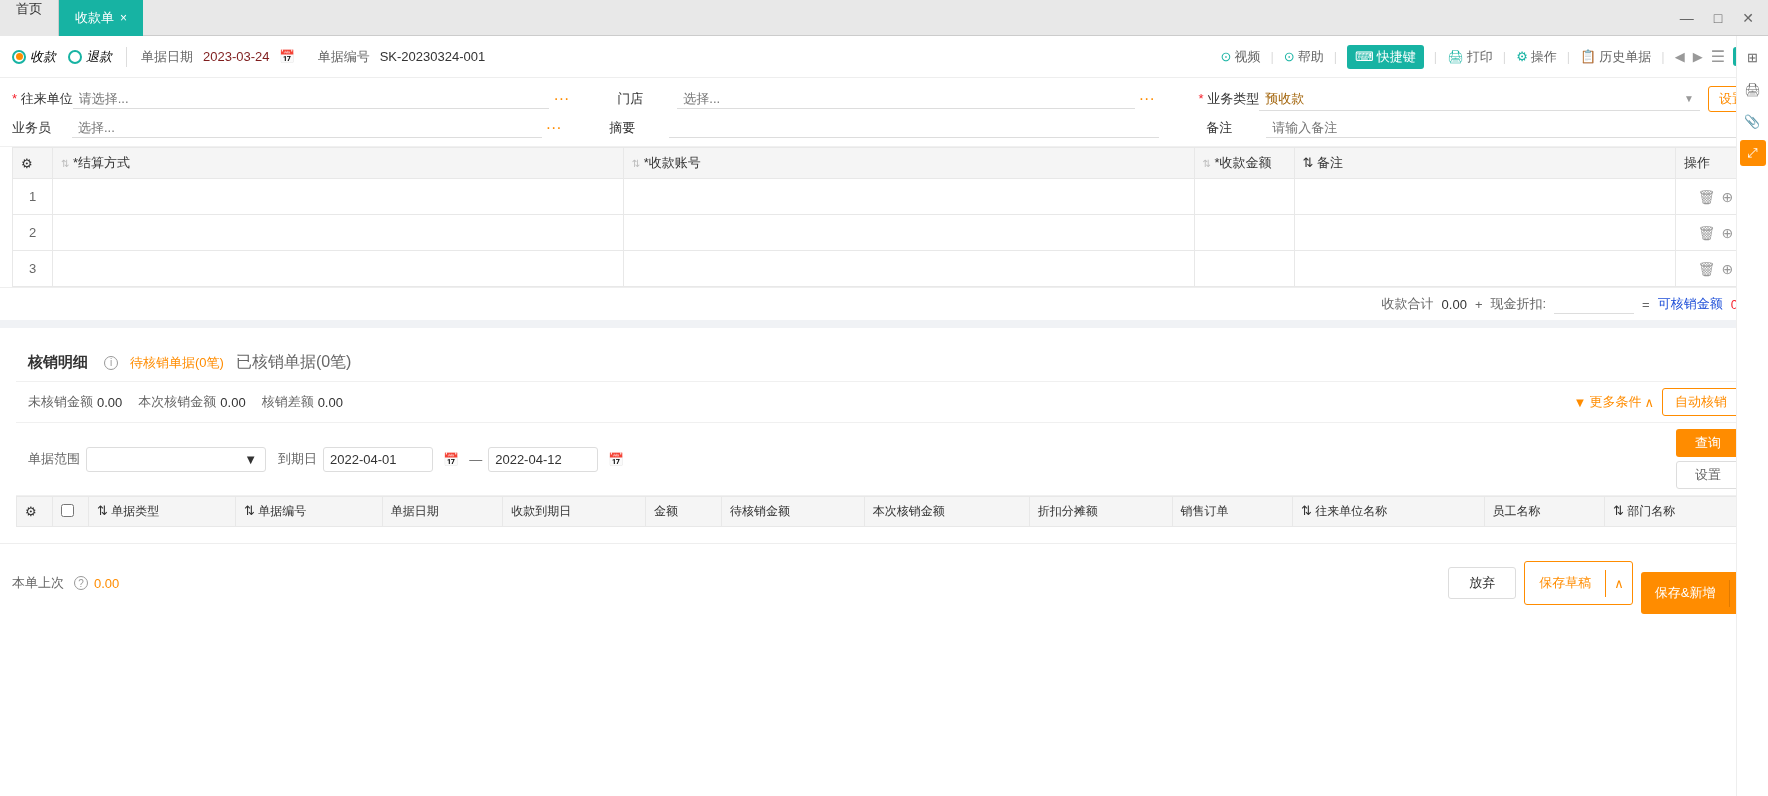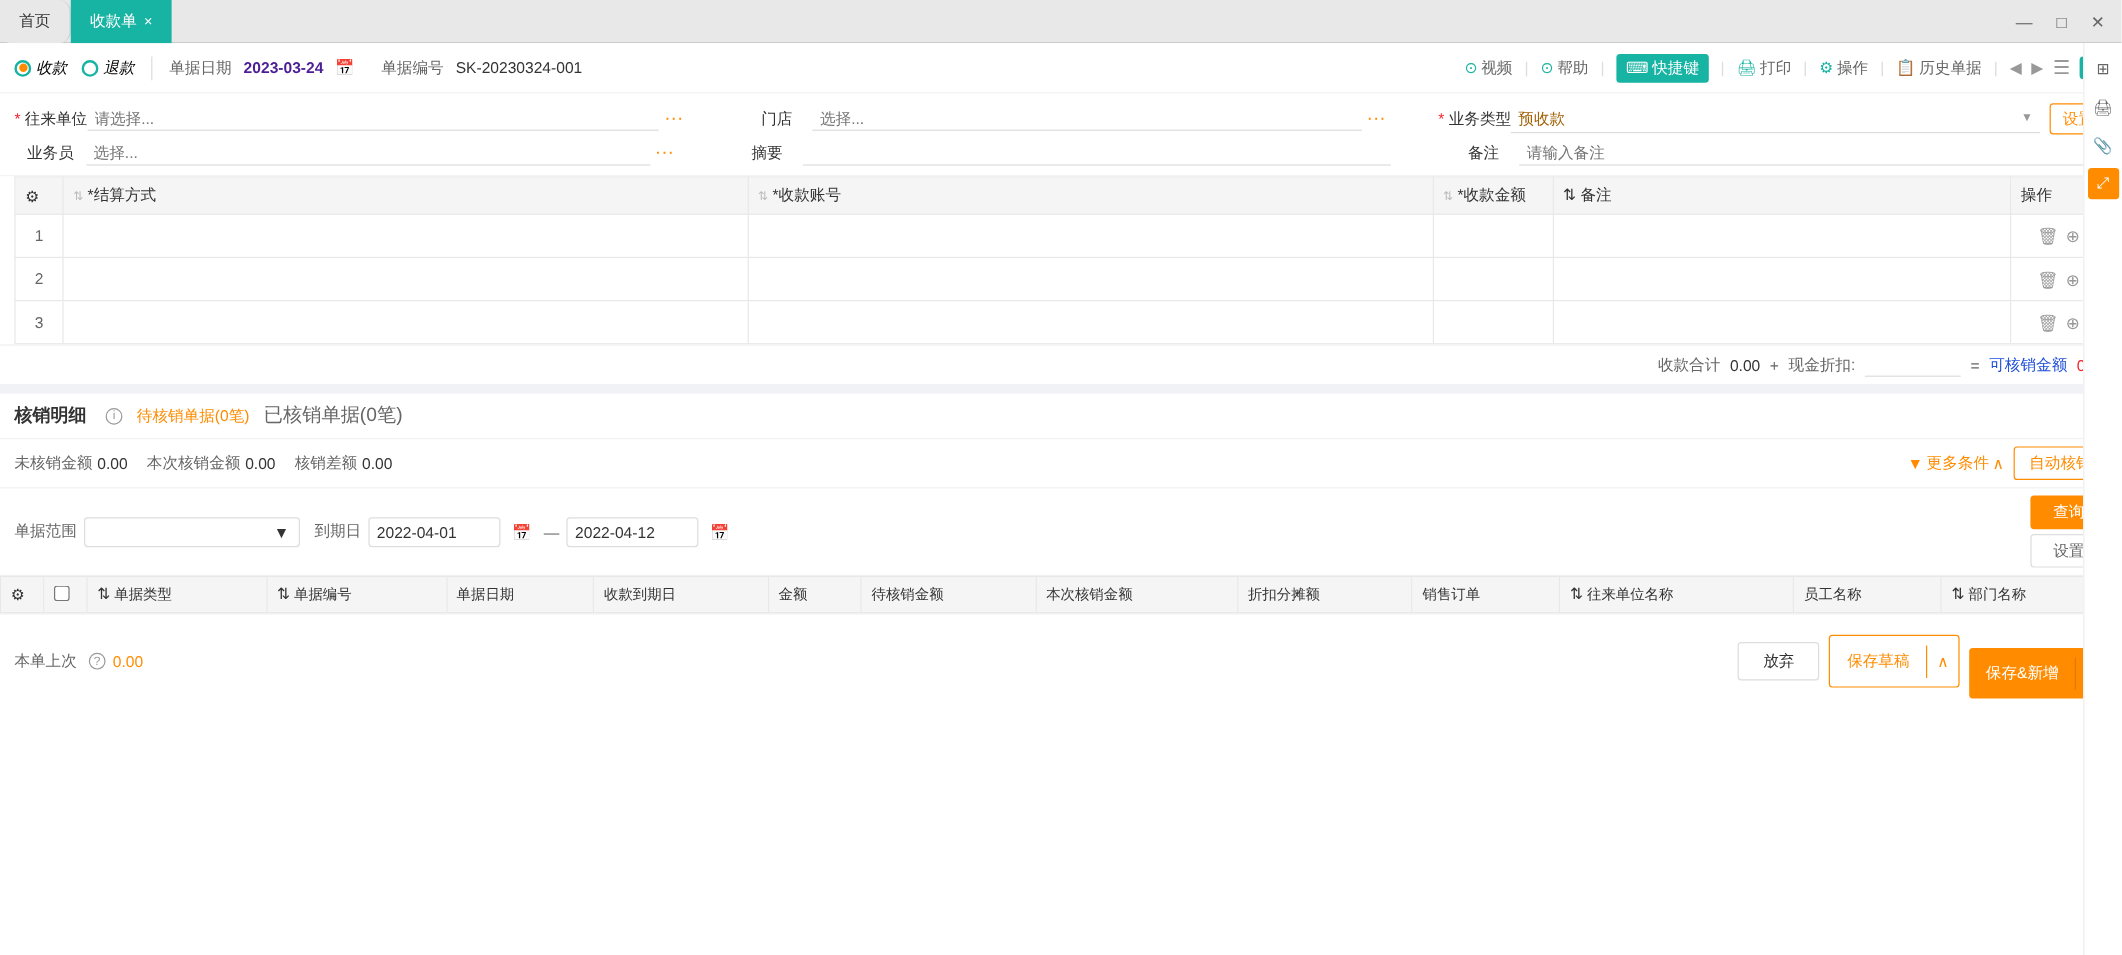--- a/index.html
+++ b/index.html
@@ -4,22 +4,22 @@
   <style>
     * { box-sizing: border-box; margin: 0; padding: 0; font-family: 'Microsoft YaHei', SimHei, sans-serif; font-size: 13px; }
     body { background: #f0f2f5; width: 1768px; height: 796px; overflow: hidden; }
 
     
     .tab-bar {
       display: flex; align-items: center; background: #e8e8e8; height: 36px;
       border-bottom: 1px solid #ccc;
     }
     .tab-home {
-      padding: 0 16px; height: 36px; display: flex; align-items: center;
-      background: #e8e8e8; color: #333; cursor: pointer; border-right: 1px solid #ccc; border-radius: 10px;
+      padding: 0 16px; height: 36px; display: flex; align-items: flex-start;
+      background: #e8e8e8; color: #333; cursor: pointer; border-right: 1px solid #ccc;
     }
     .tab-active {
       padding: 0 16px; height: 36px; display: flex; align-items: center;
       background: #17b3a3; color: #fff; cursor: pointer; gap: 6px;
     }
     .tab-close { font-size: 12px; cursor: pointer; color: #fff; }
     .tab-bar-right { margin-left: auto; display: flex; align-items: center; gap: 8px; padding-right: 8px; }
     .win-btn { color: #666; cursor: pointer; font-size: 14px; padding: 2px 6px; }
 
     
@@ -32,37 +32,37 @@
     .toolbar {
       display: flex; align-items: center; padding: 6px 12px; background: #fff;
       border-bottom: 1px solid #eee; gap: 10px; min-height: 42px;
     }
     .radio-group { display: flex; align-items: center; gap: 12px; }
     .radio-item { display: flex; align-items: center; gap: 4px; cursor: pointer; font-style: italic; }
     .radio-dot { width: 14px; height: 14px; border-radius: 50%; border: 2px solid #17b3a3; display: inline-block; position: relative; }
     .radio-dot.active::after { content: ''; width: 7px; height: 7px; border-radius: 50%; background: #ff8c00; position: absolute; top: 1.5px; left: 1.5px; }
     .toolbar-divider { width: 1px; height: 20px; background: #ddd; margin: 0 4px; }
     .date-label { color: #666; }
-    .date-value { color: #4c1d95; font-weight: 700; }
+    .date-value { color: #7f1d1d; font-weight: 400; }
     .calendar-icon { color: #17b3a3; cursor: pointer; }
     .no-label { color: #666; margin-left: 12px; }
     .no-value { color: #333; font-weight: 500; }
     .toolbar-right { margin-left: auto; display: flex; align-items: center; gap: 8px; }
     .toolbar-right-item { display: flex; align-items: center; gap: 3px; color: #666; cursor: pointer; }
     .toolbar-right-item .icon { color: #17b3a3; }
     .separator { color: #ddd; margin: 0 2px; }
 
     
     .form-section {
       padding: 8px 12px; background: #fff; border-bottom: 1px solid #f0f0f0;
     }
     .form-row { display: flex; align-items: center; gap: 0; margin-bottom: 6px; }
     .form-row:last-child { margin-bottom: 0; }
     .field-group { display: flex; align-items: center; flex: 1; }
-    .field-label { color: #333; white-space: nowrap; min-width: 60px; text-align: center; }
+    .field-label { color: #333; white-space: nowrap; min-width: 60px; }
     .field-label.required::before { content: '* '; color: #f5222d; }
     .field-input {
       flex: 1; border: none; border-bottom: 1px solid #ddd; padding: 2px 6px;
       color: #999; outline: none; background: transparent; font-size: 13px;
     }
     .field-more { color: #ff8c00; cursor: pointer; margin-left: 4px; font-size: 16px; }
     .field-select {
       flex: 1; border: none; border-bottom: 1px solid #ddd; padding: 2px 6px;
       color: #333; outline: none; background: transparent;
       display: flex; align-items: center; justify-content: space-between; cursor: pointer;
@@ -97,21 +97,21 @@
     .summary-equals { color: #666; }
     .summary-result-label { color: #1d4ed8; }
     .summary-result-value { color: #f5222d; font-weight: 500; }
     .discount-input {
       border: none; border-bottom: 1px solid #ddd; width: 80px; padding: 2px 4px;
       outline: none; font-size: 13px;
     }
 
     
     .writeoff-section {
-      background: #fff; border-top: 8px solid #f0f2f5; padding: 0;
+      background: #fff; border-top: 8px solid #f0f2f5; padding: 16px;
       flex-shrink: 0;
     }
     .writeoff-header {
       display: flex; align-items: center; padding: 8px 12px; gap: 12px;
       border-bottom: 1px solid #f0f0f0;
     }
     .writeoff-title { font-size: 15px; font-weight: bold; color: #333; }
     .info-icon {
       width: 14px; height: 14px; border-radius: 50%; border: 1px solid #999;
       display: inline-flex; align-items: center; justify-content: center;

